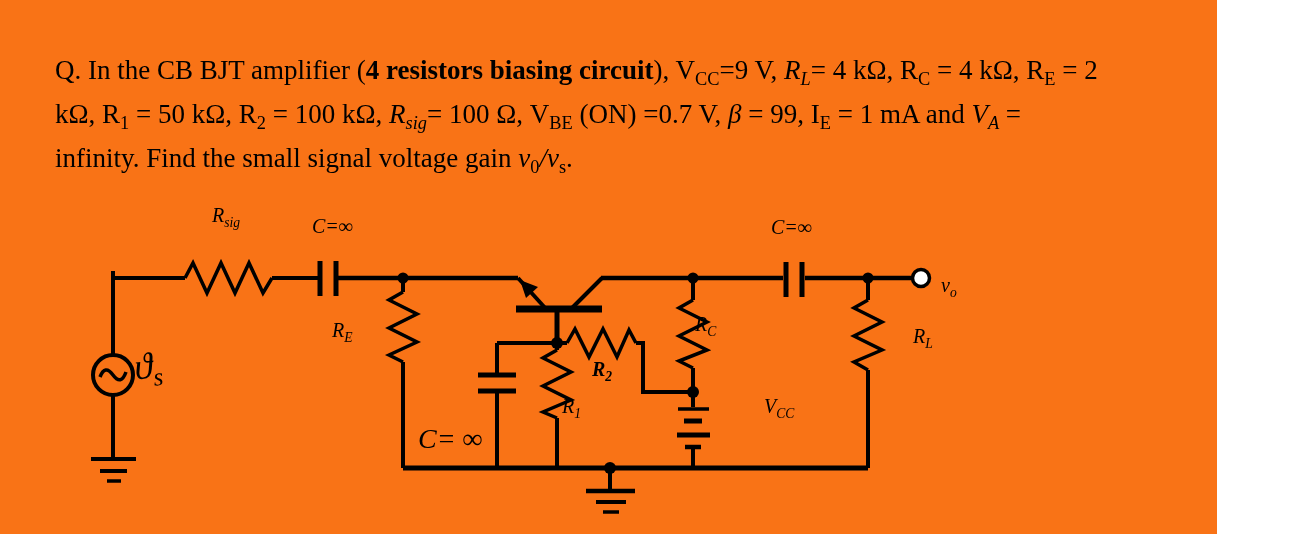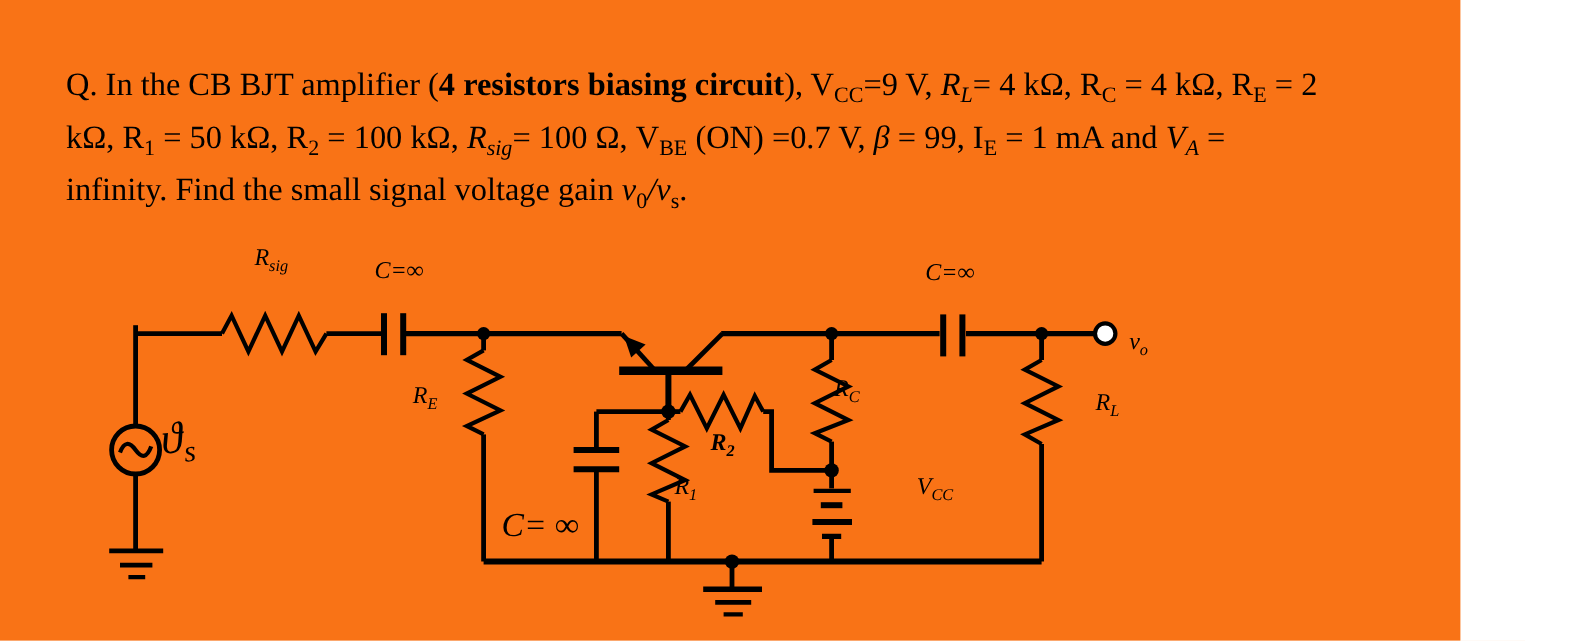--- a/index.html
+++ b/index.html
@@ -142,21 +142,21 @@
         <circle cx="868" cy="278" r="5.5"></circle>
         <circle cx="610" cy="468" r="6"></circle>
       </g>
     </g>
   </svg>
 
   <div class="clabel" style="left:212px;top:204px;"><span>R</span><sub>sig</sub></div>
 
   <div class="clabel" style="left:312px;top:215px;"><span>C=∞</span></div>
 
-  <div class="clabel" style="left:344px;top:319px;"><span>R</span><sub>E</sub></div>
+  <div class="clabel" style="left:332px;top:319px;"><span>R</span><sub>E</sub></div>
 
   <div class="clabel vs-label" style="left:134px;top:344px;"><span>ϑ</span><sub>s</sub></div>
 
   <div class="clabel" style="left:592px;top:358px;font-weight:bold;"><span>R</span><sub>2</sub></div>
 
   <div class="clabel" style="left:562px;top:395px;"><span>R</span><sub>1</sub></div>
 
   <div class="clabel" style="left:418px;top:423px;font-size:28px;"><span>C= ∞</span></div>
 
   <div class="clabel" style="left:695px;top:313px;"><span>R</span><sub>C</sub></div>

